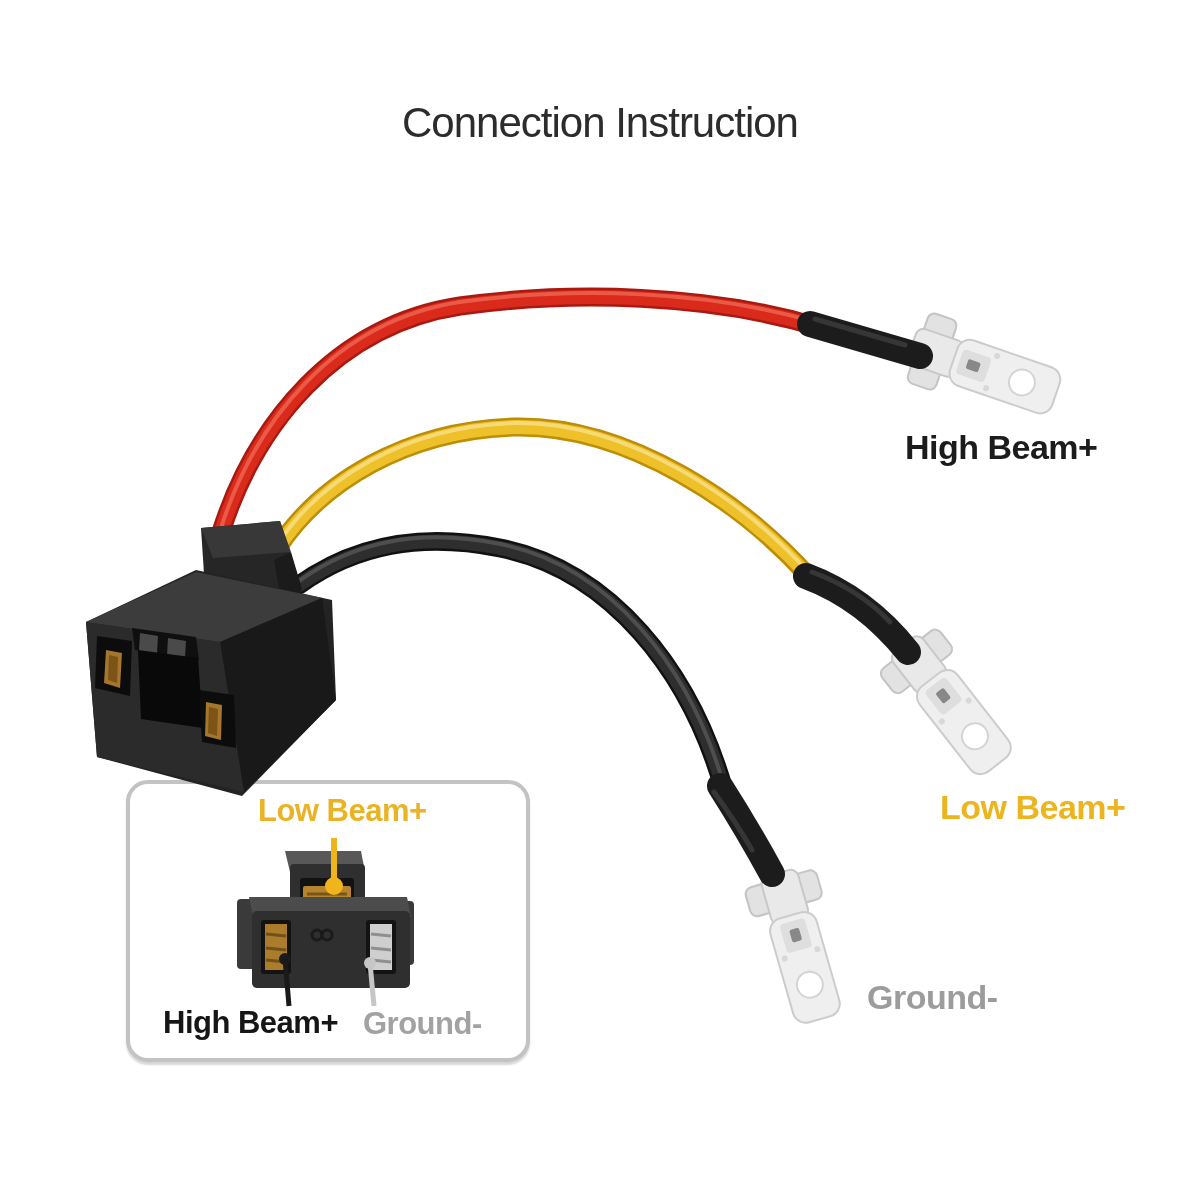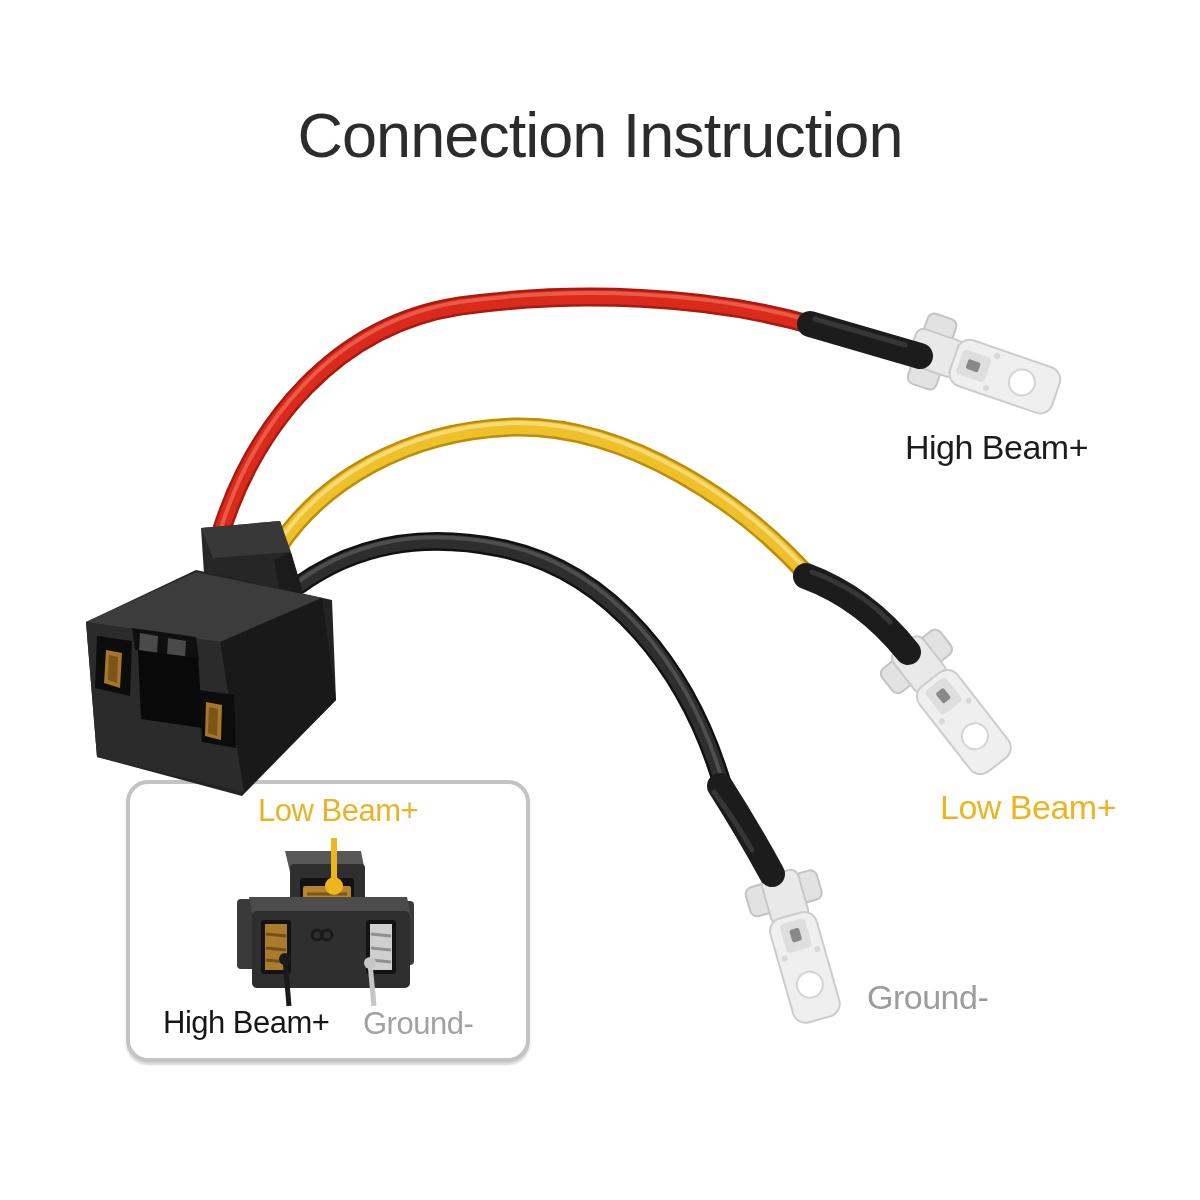--- a/index.html
+++ b/index.html
@@ -2,29 +2,29 @@
 <html><head>
 <meta charset="utf-8">
 <style>
   html,body{margin:0;padding:0;background:#ffffff;}
   .canvas{
     position:relative;width:1200px;height:1200px;background:#ffffff;overflow:hidden;
     font-family:"Liberation Sans","DejaVu Sans",sans-serif;
   }
   .title{
     position:absolute;left:0;right:0;top:99px;text-align:center;
-    font-size:63px;font-weight:400;color:#2c2c2c;letter-spacing:-1px;
+    font-size:42px;font-weight:400;color:#2c2c2c;letter-spacing:-1px;
   }
   .art{position:absolute;left:0;top:0;width:1200px;height:1200px;}
   .inset-box{
     position:absolute;left:126px;top:780px;width:396px;height:274px;
     background:#ffffff;border:4px solid #c3c3c3;border-radius:22px;
     box-shadow:0 3px 2px rgba(0,0,0,0.16);
   }
-  .lbl{position:absolute;white-space:nowrap;font-weight:400;letter-spacing:-0.5px;line-height:1.1;}
+  .lbl{position:absolute;white-space:nowrap;font-weight:700;letter-spacing:-0.5px;line-height:1.1;}
   .main-high  {left:905px;top:429px;font-size:34px;color:#1c1c1c;}
   .main-low   {left:940px;top:789px;font-size:34px;color:#ecb41e;}
   .main-ground{left:867px;top:979px;font-size:34px;color:#9c9c9c;}
   .inset-low   {left:258px;top:794px;font-size:31px;color:#eab225;}
   .inset-high  {left:163px;top:1006px;font-size:31px;color:#161616;}
   .inset-ground{left:363px;top:1007px;font-size:31px;color:#a2a2a2;}
 </style>
 </head>
 <body>
 

